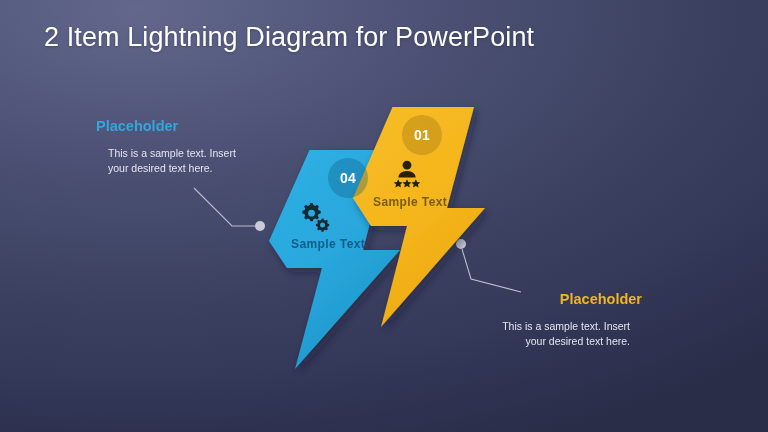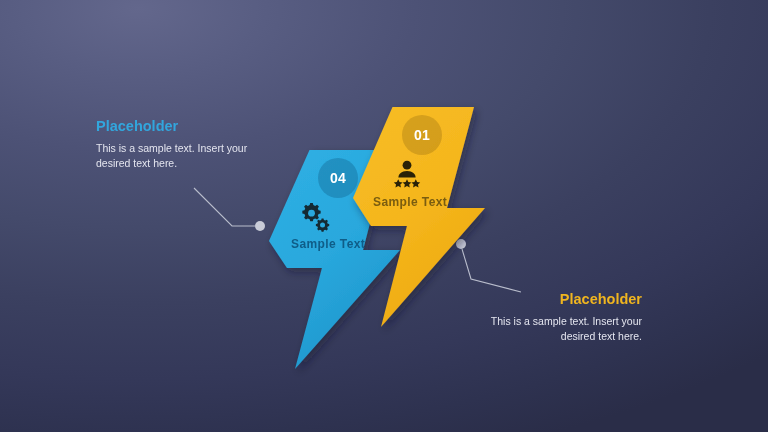--- a/index.html
+++ b/index.html
@@ -47,21 +47,21 @@
   .callout .ph-title {
     font-size: 14.5px;
     font-weight: 700;
     margin: 0 0 7px 0;
     white-space: nowrap;
   }
   .callout .ph-body {
     font-size: 10.5px;
     line-height: 1.42;
     color: #e4e5ef;
-    margin: 0;
+    margin: 12px;
     font-weight: 400;
   }
 
   #callout-left { left: 96px; top: 118px; width: 152px; text-align: left; }
   #callout-left .ph-title { color: #32a6dd; }
 
   #callout-right { left: 470px; top: 291px; width: 172px; text-align: right; }
   #callout-right .ph-title { color: #f0b51f; }
 
   
@@ -107,35 +107,36 @@
     font-size: 12px;
     font-weight: bold;
     letter-spacing: .4px;
     white-space: nowrap;
   }
   .label-blue { color: #0f5d88; }
   .label-gold { color: #7a5d10; }
 
   
   #content-blue { left: 283px; top: 158px; width: 120px; }
-  #content-blue .badge { position: absolute; left: 35px; top: 0px; }
+  #content-blue .badge { position: absolute; left: 45px; top: 0px; }
   #content-blue .bolt-icon { position: absolute; left: 15px; top: 44px; }
   #content-blue .bolt-label { position: absolute; left: 8px; top: 79px; }
 
   
   #content-gold { left: 368px; top: 115px; width: 120px; }
   #content-gold .badge { position: absolute; left: 34px; top: 0px; }
   #content-gold .bolt-icon { position: absolute; left: 22px; top: 44px; }
   #content-gold .bolt-label { position: absolute; left: 5px; top: 80px; }
 </style>
 </head>
 <body>
 
 <div id="slide">
 
+  <div id="title">2 Item Lightning Diagram for PowerPoint</div>
 
   <svg id="connectors" viewBox="0 0 768 432">
 
     <polyline points="194,188 232,226 255,226" fill="none" stroke="#b9bdcc" stroke-width="1.1"></polyline>
     <circle cx="260" cy="226" r="5" fill="#c9ccd8"></circle>
 
     <polyline points="462,249 471,279 521,292" fill="none" stroke="#b9bdcc" stroke-width="1.1"></polyline>
     <circle cx="461" cy="244" r="5" fill="#c9ccd8"></circle>
   </svg>
 

